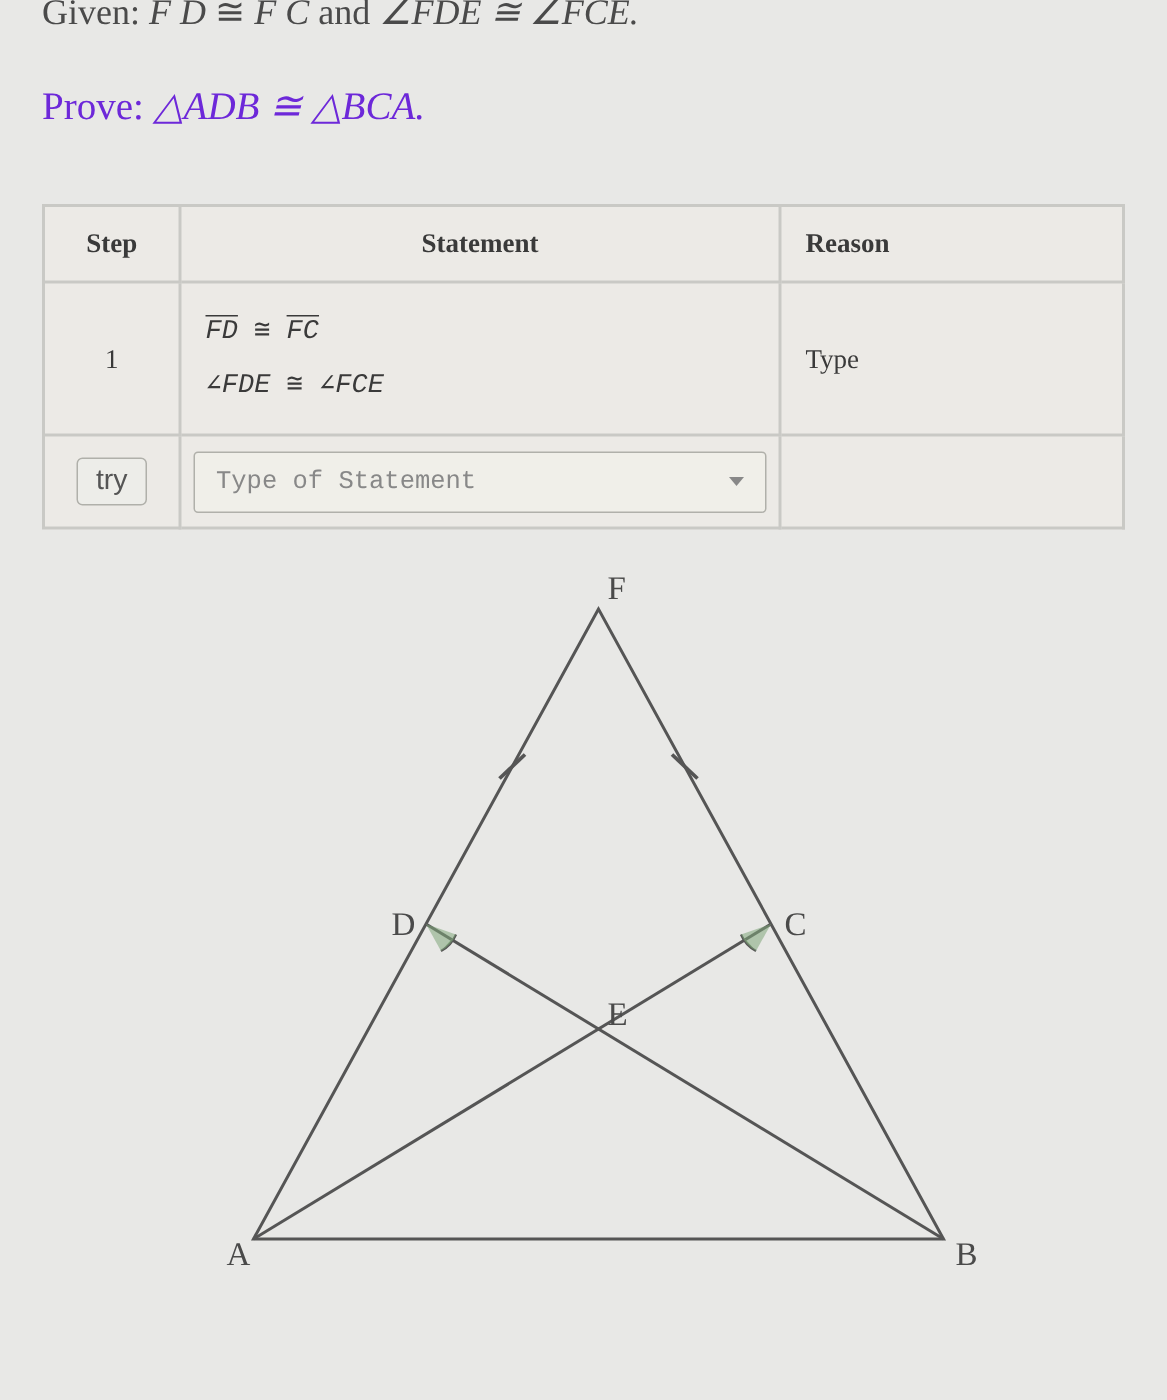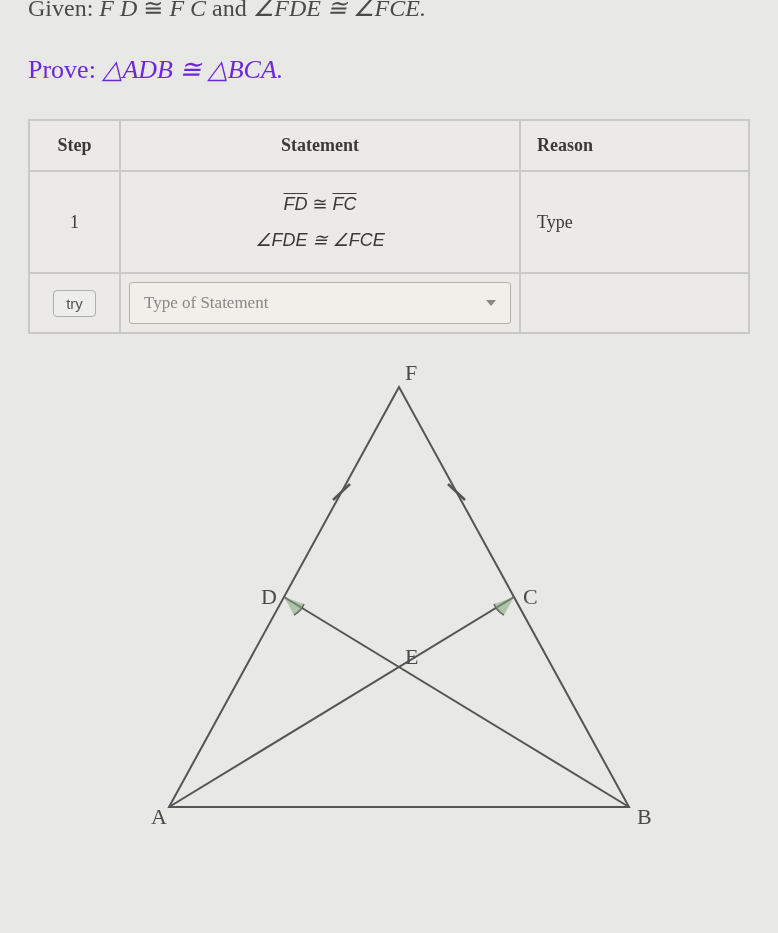--- a/index.html
+++ b/index.html
@@ -28,21 +28,21 @@
       padding: 18px 28px 24px 28px;
       color: #6d28d9;
     }
     .math-italic {
       font-style: italic;
     }
     .overline {
       text-decoration: overline;
     }
     .table-wrap {
-      margin: 10px 28px 0 28px;
+      margin: 26px 28px 0 28px;
       border-top: 2px solid #c9c9c5;
       border-left: 2px solid #c9c9c5;
     }
     table {
       width: 100%;
       border-collapse: collapse;
       background: #eceae6;
     }
     th, td {
       border-right: 2px solid #c9c9c5;
@@ -54,42 +54,42 @@
       vertical-align: middle;
     }
     th {
       font-weight: bold;
       font-family: Georgia, serif;
     }
     .col-step { width: 90px; text-align: center; }
     .col-stmt { width: 400px; text-align: center; }
     .col-reason { }
     .step-num { text-align: center; font-size: 18px; }
-    .stmt-cell { text-align: center; line-height: 2; font-family: Liberation Sans, sans-serif; }
+    .stmt-cell { line-height: 2; font-family: Liberation Mono, monospace; }
     .try-btn {
       display: inline-block;
       border: 1.5px solid #b0b0aa;
       border-radius: 4px;
       padding: 4px 12px;
-      font-size: 15px;
+      font-size: 19px;
       color: #555;
       font-family: Arial, sans-serif;
       cursor: pointer;
       background: #edede9;
     }
     .dropdown {
       position: relative;
       border: 1.5px solid #b0b0aa;
       background: #f0efe9;
       padding: 10px 14px;
       border-radius: 3px;
       width: 100%;
       font-size: 17px;
       color: #888;
-      font-family: Liberation Serif, serif;
+      font-family: Liberation Mono, monospace;
       cursor: pointer;
       display: flex;
       justify-content: space-between;
       align-items: center;
     }
     .chevron {
       display: inline-block;
       width: 0;
       height: 0;
       border-left: 5px solid transparent;

